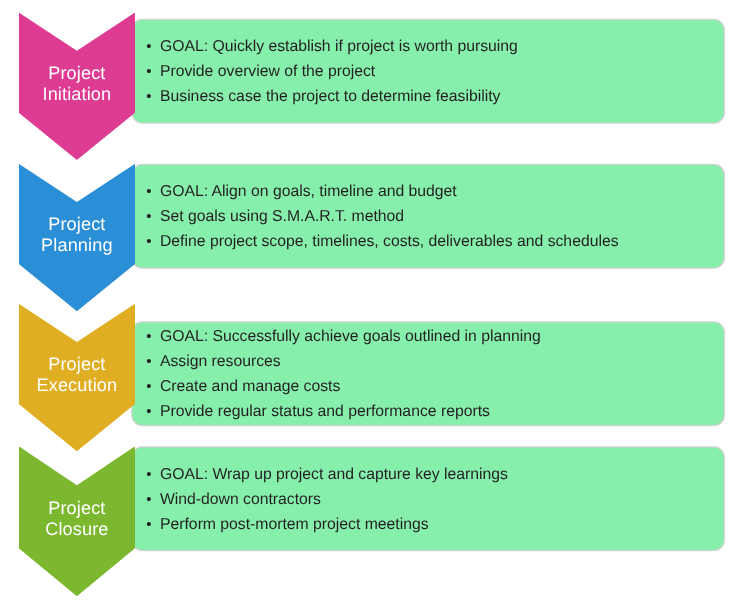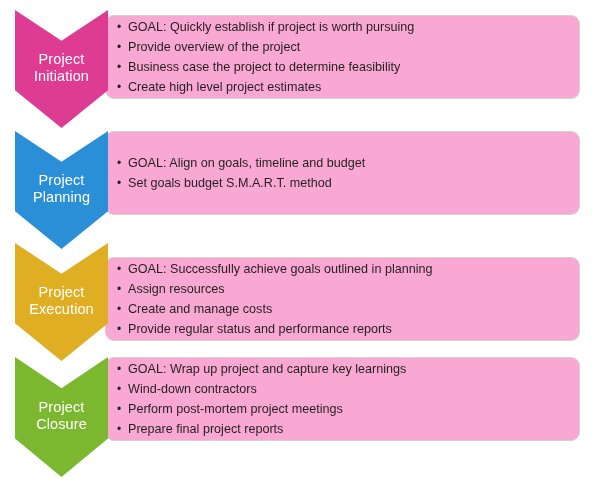--- a/index.html
+++ b/index.html
@@ -52,21 +52,21 @@
     padding-bottom: 2px;
     white-space: pre-line;
   }
 
   
   .panel {
     position: absolute;
     left: 105px;
     width: 475px;
     box-sizing: border-box;
-    background: #f9a8d4;
+    background: #86efac;
     border: 1px solid #d2d2d2;
     border-radius: 9px;
     z-index: 1;
     padding: 7px 10px 7px 11px;
     display: flex;
     flex-direction: column;
     justify-content: center;
   }
 
   .bullet-list {
@@ -116,34 +116,34 @@
   <div class="stage stage-0">
     <div class="arrow" style="background: rgb(221, 60, 146);">
       <div class="arrow-label">Project
 Initiation</div>
     </div>
     <div class="panel">
       <ul class="bullet-list">
         <li class="bullet-item">GOAL: Quickly establish if project is worth pursuing</li>
         <li class="bullet-item">Provide overview of the project</li>
         <li class="bullet-item">Business case the project to determine feasibility</li>
-        <li class="bullet-item">Create high level project estimates</li>
       </ul>
     </div>
   </div>
 
   <div class="stage stage-1">
     <div class="arrow" style="background: rgb(43, 143, 216);">
       <div class="arrow-label">Project
 Planning</div>
     </div>
     <div class="panel">
       <ul class="bullet-list">
         <li class="bullet-item">GOAL: Align on goals, timeline and budget</li>
-        <li class="bullet-item">Set goals budget S.M.A.R.T. method</li>
+        <li class="bullet-item">Set goals using S.M.A.R.T. method</li>
+        <li class="bullet-item">Define project scope, timelines, costs, deliverables and schedules</li>
       </ul>
     </div>
   </div>
 
   <div class="stage stage-2">
     <div class="arrow" style="background: rgb(224, 174, 34);">
       <div class="arrow-label">Project
 Execution</div>
     </div>
     <div class="panel">
@@ -159,18 +159,17 @@
   <div class="stage stage-3">
     <div class="arrow" style="background: rgb(124, 184, 47);">
       <div class="arrow-label">Project
 Closure</div>
     </div>
     <div class="panel">
       <ul class="bullet-list">
         <li class="bullet-item">GOAL: Wrap up project and capture key learnings</li>
         <li class="bullet-item">Wind-down contractors</li>
         <li class="bullet-item">Perform post-mortem project meetings</li>
-        <li class="bullet-item">Prepare final project reports</li>
       </ul>
     </div>
   </div>
 
 </div>
 
 </body></html>

